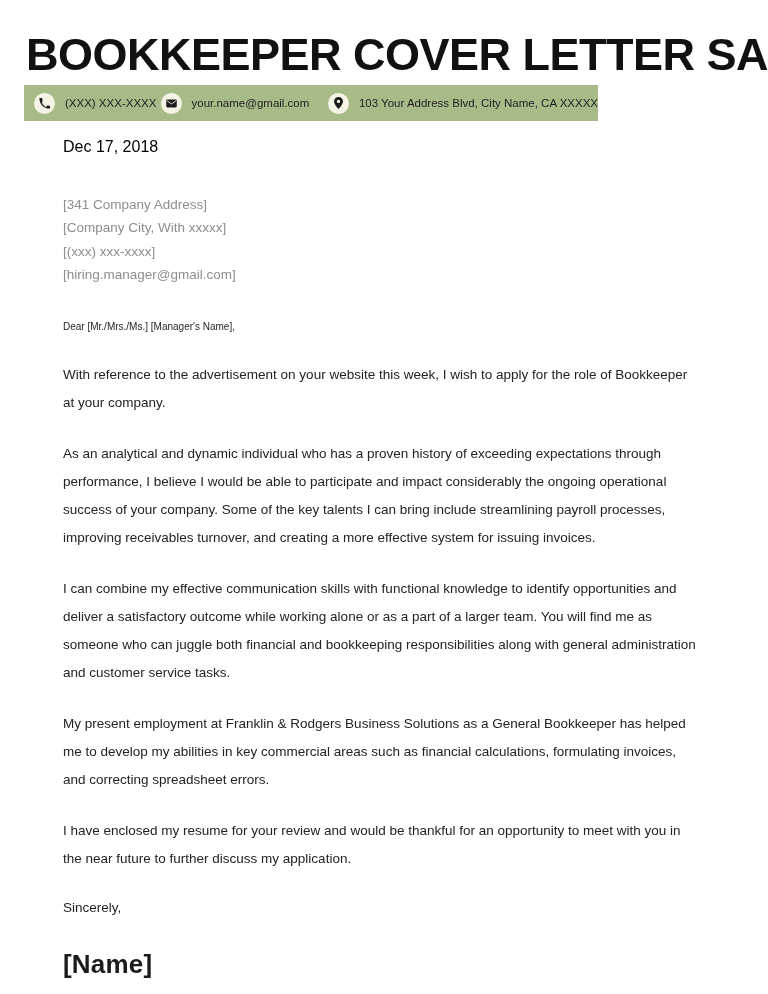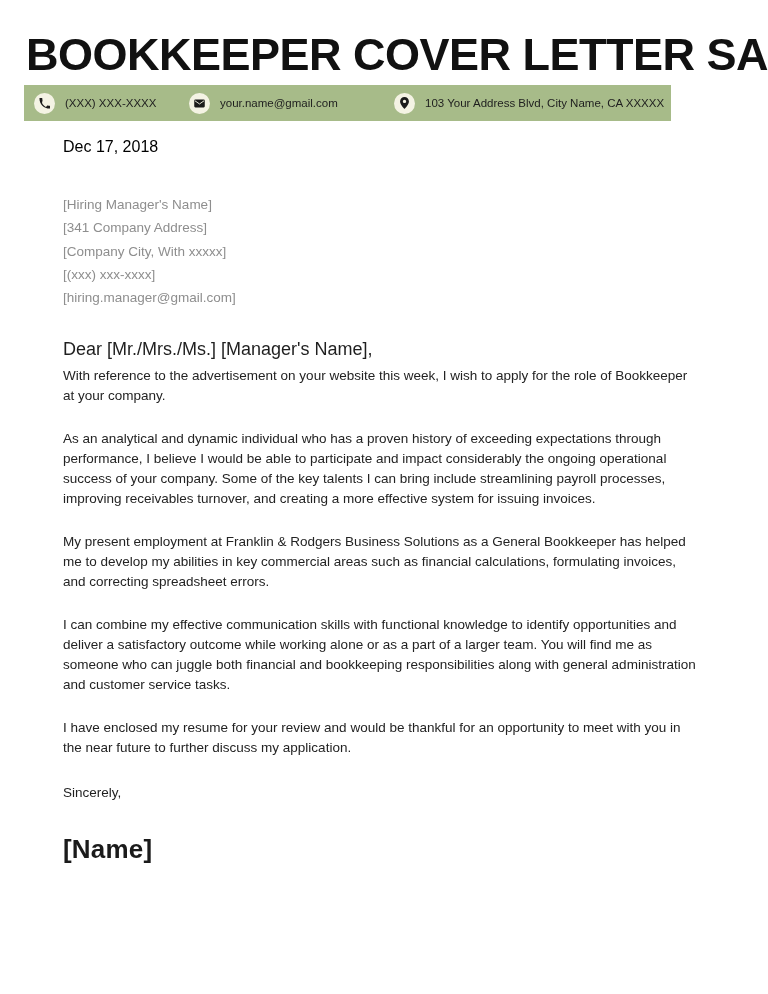--- a/index.html
+++ b/index.html
@@ -35,21 +35,21 @@
     color: #111111;
     white-space: nowrap;
     font-family: "Liberation Sans", sans-serif;
   }
 
   
   .contact-bar {
     position: absolute;
     left: 24px;
     top: 85px;
-    width: 647px;
+    width: 574px;
     height: 36px;
     background: #a7bb89;
     display: flex;
     align-items: center;
     box-sizing: border-box;
     padding-left: 10px;
   }
   .contact-item {
     display: flex;
     align-items: center;
@@ -99,29 +99,29 @@
     margin: 0 0 29px 0;
   }
   .recipient .r-line {
     font-size: 13.5px;
     line-height: 23.3px;
     color: #8e8e8e;
     font-weight: 400;
   }
 
   .salutation {
-    font-size: 18px;
+    font-size: 10px;
     line-height: 23px;
     color: #1f1f1f;
-    margin: 0 0 5px 0;
+    margin: 0 0 23px 0;
   }
 
   .para {
     font-size: 13.5px;
-    line-height: 20px;
+    line-height: 28px;
     color: #232323;
     margin: 0 0 23px 0;
     text-align: left;
   }
   .para:last-of-type { margin-bottom: 0; }
 
   .closing {
     font-size: 13.5px;
     line-height: 23px;
     color: #1f1f1f;
@@ -174,33 +174,32 @@
       <span class="ci-text">103 Your Address Blvd, City Name, CA XXXXX</span>
     </div>
 
   </div>
 
   <div class="letter">
 
     <p class="date-line">Dec 17, 2018</p>
 
     <div class="recipient">
-      <div class="r-line">[Hiring Manager's Name]</div>
       <div class="r-line">[341 Company Address]</div>
       <div class="r-line">[Company City, With xxxxx]</div>
       <div class="r-line">[(xxx) xxx-xxxx]</div>
       <div class="r-line">[hiring.manager@gmail.com]</div>
     </div>
 
     <p class="salutation">Dear [Mr./Mrs./Ms.] [Manager's Name],</p>
 
     <p class="para">With reference to the advertisement on your website this week, I wish to apply for the role of Bookkeeper at your company.</p>
     <p class="para">As an analytical and dynamic individual who has a proven history of exceeding expectations through performance, I believe I would be able to participate and impact considerably the ongoing operational success of your company. Some of the key talents I can bring include streamlining payroll processes, improving receivables turnover, and creating a more effective system for issuing invoices.</p>
+    <p class="para">I can combine my effective communication skills with functional knowledge to identify opportunities and deliver a satisfactory outcome while working alone or as a part of a larger team. You will find me as someone who can juggle both financial and bookkeeping responsibilities along with general administration and customer service tasks.</p>
     <p class="para">My present employment at Franklin &amp; Rodgers Business Solutions as a General Bookkeeper has helped me to develop my abilities in key commercial areas such as financial calculations, formulating invoices, and correcting spreadsheet errors.</p>
-    <p class="para">I can combine my effective communication skills with functional knowledge to identify opportunities and deliver a satisfactory outcome while working alone or as a part of a larger team. You will find me as someone who can juggle both financial and bookkeeping responsibilities along with general administration and customer service tasks.</p>
     <p class="para">I have enclosed my resume for your review and would be thankful for an opportunity to meet with you in the near future to further discuss my application.</p>
 
     <p class="closing">Sincerely,</p>
 
     <p class="signature-name">[Name]</p>
 
   </div>
 
 </div>
 

